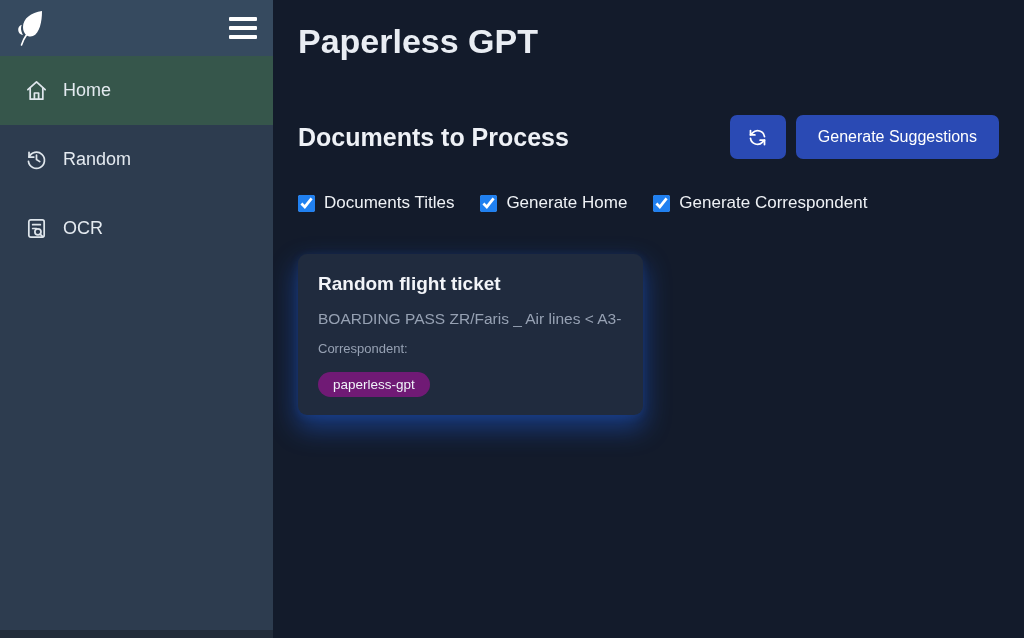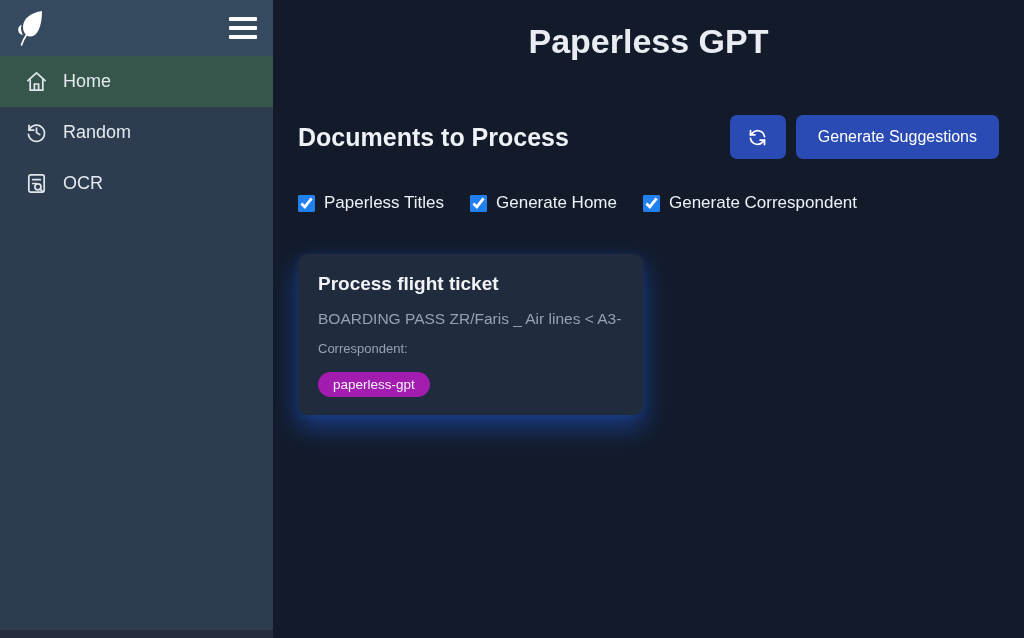--- a/index.html
+++ b/index.html
@@ -27,36 +27,35 @@
   .menu-btn {
     background: transparent; border: none; cursor: pointer;
     width: 36px; height: 34px;
     display: flex; flex-direction: column; justify-content: center; gap: 5px;
     align-items: center;
   }
   .menu-btn span { display: block; width: 28px; height: 4px; background: #ffffff; border-radius: 1px; }
   nav { display: flex; flex-direction: column; }
   .nav-item {
     display: flex; align-items: center; gap: 15px;
-    height: 51px; padding-left: 24px;
+    height: 69px; padding-left: 24px;
     color: #e4eaf0; font-size: 18px;
     text-decoration: none; cursor: pointer;
   }
   .nav-item.active { background: #36564b; }
   .nav-item .ni-icon { width: 24px; height: 24px; display: flex; align-items: center; justify-content: center; }
   .nav-item svg { stroke: #dfe6ec; }
   .sb-footer {
     position: absolute; bottom: 0; left: 0;
     width: 100%; height: 8px; background: #232d3b;
   }
 
   
   main { flex: 1; padding: 0 25px; }
   h1 {
-    text-align: center;
     font-size: 34px; font-weight: 700;
     margin-top: 22px;
     color: #e9edf3;
   }
   .toolbar {
     margin-top: 54px;
     display: flex; align-items: center; justify-content: space-between;
   }
   h2 { font-size: 25px; font-weight: 700; color: #eef1f6; }
   .toolbar-buttons { display: flex; gap: 10px; }
@@ -94,21 +93,21 @@
     font-size: 15.5px; color: #96a1b3;
     white-space: nowrap; overflow: hidden;
   }
   .card .correspondent {
     margin-top: 13px;
     font-size: 13px; color: #96a1b3;
   }
   .tag {
     display: inline-block;
     margin-top: 16px;
-    background: #a21caf; color: #f0f3f9;
+    background: #701a75; color: #f0f3f9;
     font-size: 13.5px;
     padding: 5px 15px;
     border-radius: 999px;
   }
 
   svg { display: block; }
 </style>
 </head>
 <body>
 
@@ -182,33 +181,33 @@
             </svg>
           </span>
         </button>
         <button class="btn text-btn">Generate Suggestions</button>
       </div>
     </div>
 
     <div class="checkbox-row">
       <label class="cb-group">
         <input type="checkbox" checked="" style="">
-        <span>Paperless Titles</span>
+        <span>Documents Titles</span>
       </label>
       <label class="cb-group">
         <input type="checkbox" checked="" style="">
         <span>Generate Home</span>
       </label>
       <label class="cb-group">
         <input type="checkbox" checked="" style="">
         <span>Generate Correspondent</span>
       </label>
     </div>
 
     <div class="card">
-      <h3>Process flight ticket</h3>
+      <h3>Random flight ticket</h3>
       <p class="preview">BOARDING PASS ZR/Faris _ Air lines &lt; A3-…</p>
       <p class="correspondent">Correspondent:</p>
       <span class="tag">paperless-gpt</span>
     </div>
   </main>
 
 </div>
 
 </body></html>

